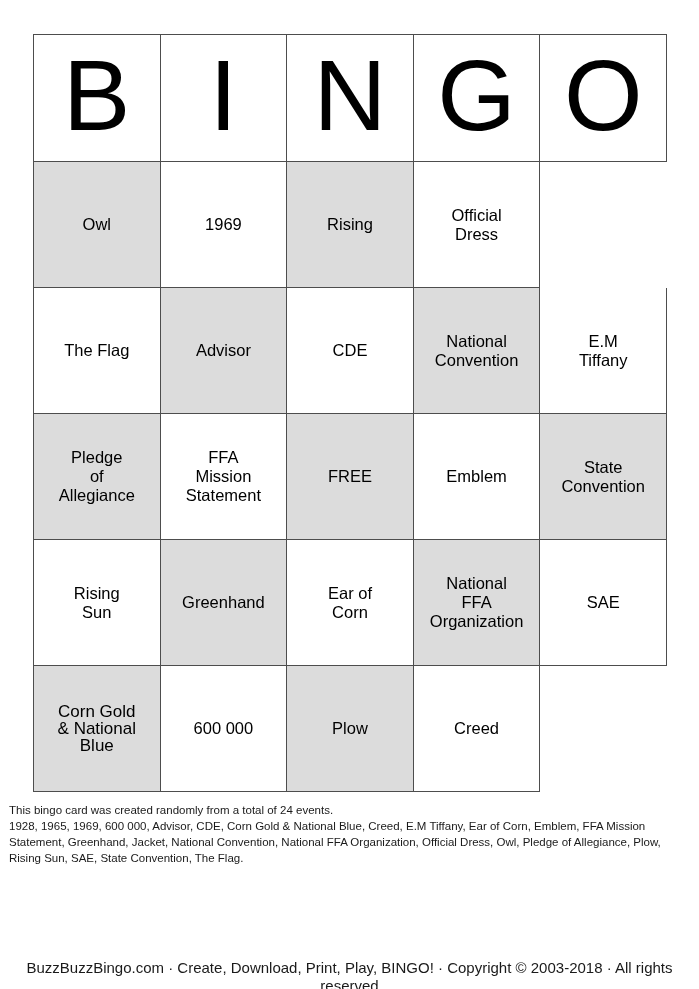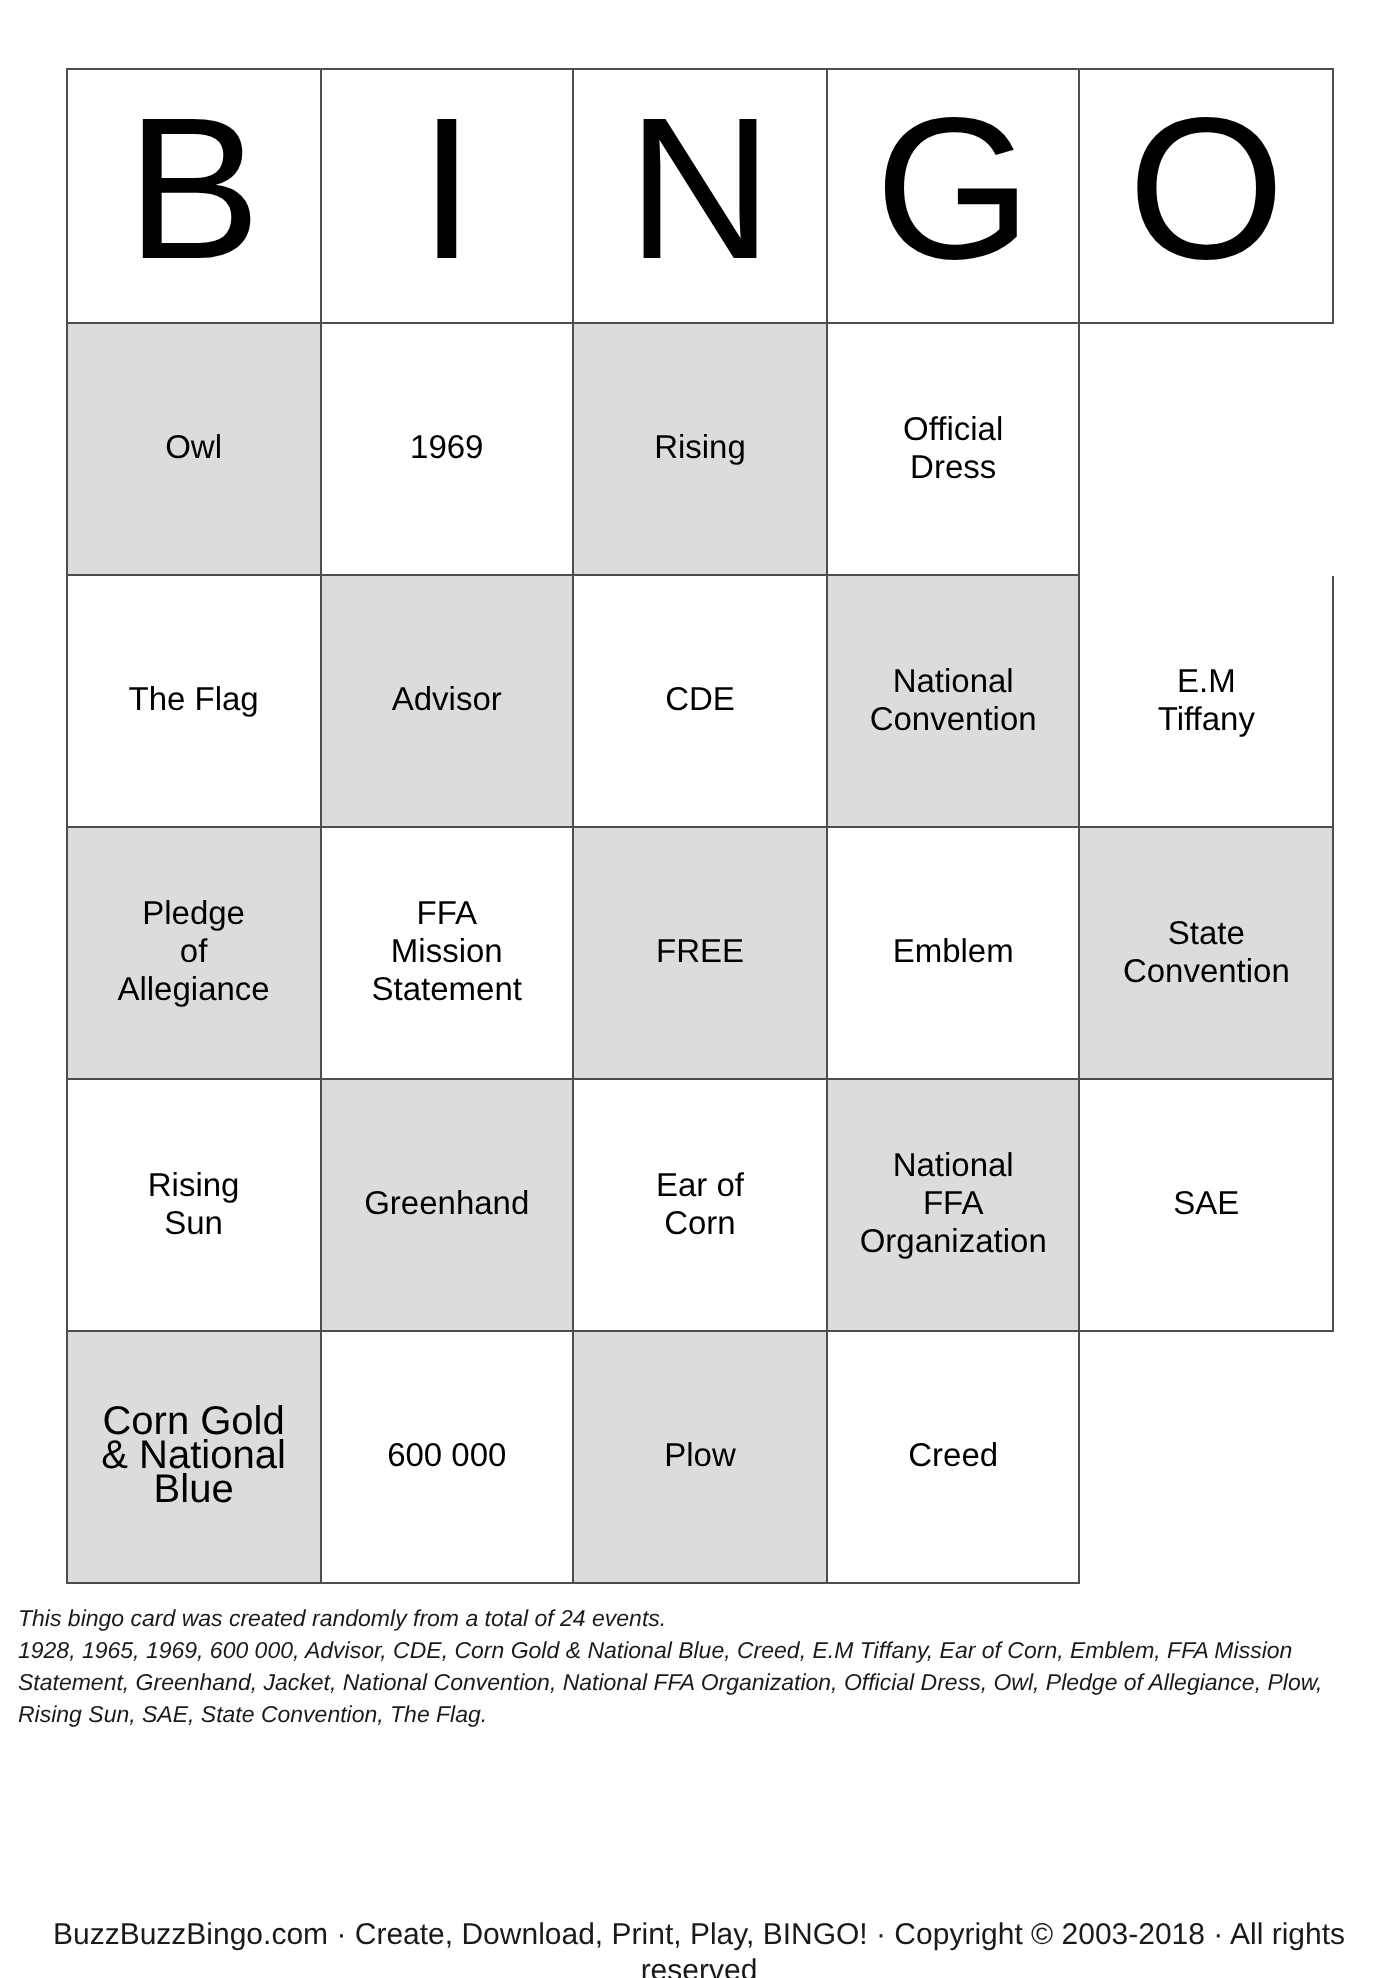--- a/index.html
+++ b/index.html
@@ -37,38 +37,38 @@
     line-height: 1;
     font-weight: 400;
     padding-bottom: 6px;
   }
   .data-row .cell {
     height: 126px;
     font-size: 16.5px;
     line-height: 19px;
     padding: 2px;
   }
-  .cell.small { font-size: 20px; line-height: 17px; }
+  .cell.small { font-size: 17px; line-height: 17px; }
 
   
   .card > .row:nth-child(even) > .cell:nth-child(odd),
   .card > .row:nth-child(odd):not(:first-child) > .cell:nth-child(even) {
     background: var(--shaded-cell, #dcdcdc);
   }
 
   
   .card-info {
     position: absolute;
     left: 9px; top: 802px;
     width: 682px;
     font-size: 11.5px;
     line-height: 16px;
     color: #1a1a1a;
   }
-  .card-info p { margin: 0; font-style: italic; }
+  .card-info p { margin: 0; }
 
   
   .site-footer {
     position: absolute;
     left: 0; top: 959px;
     width: 699px;
     text-align: center;
     font-size: 15px;
     line-height: 18px;
     color: #1a1a1a;

